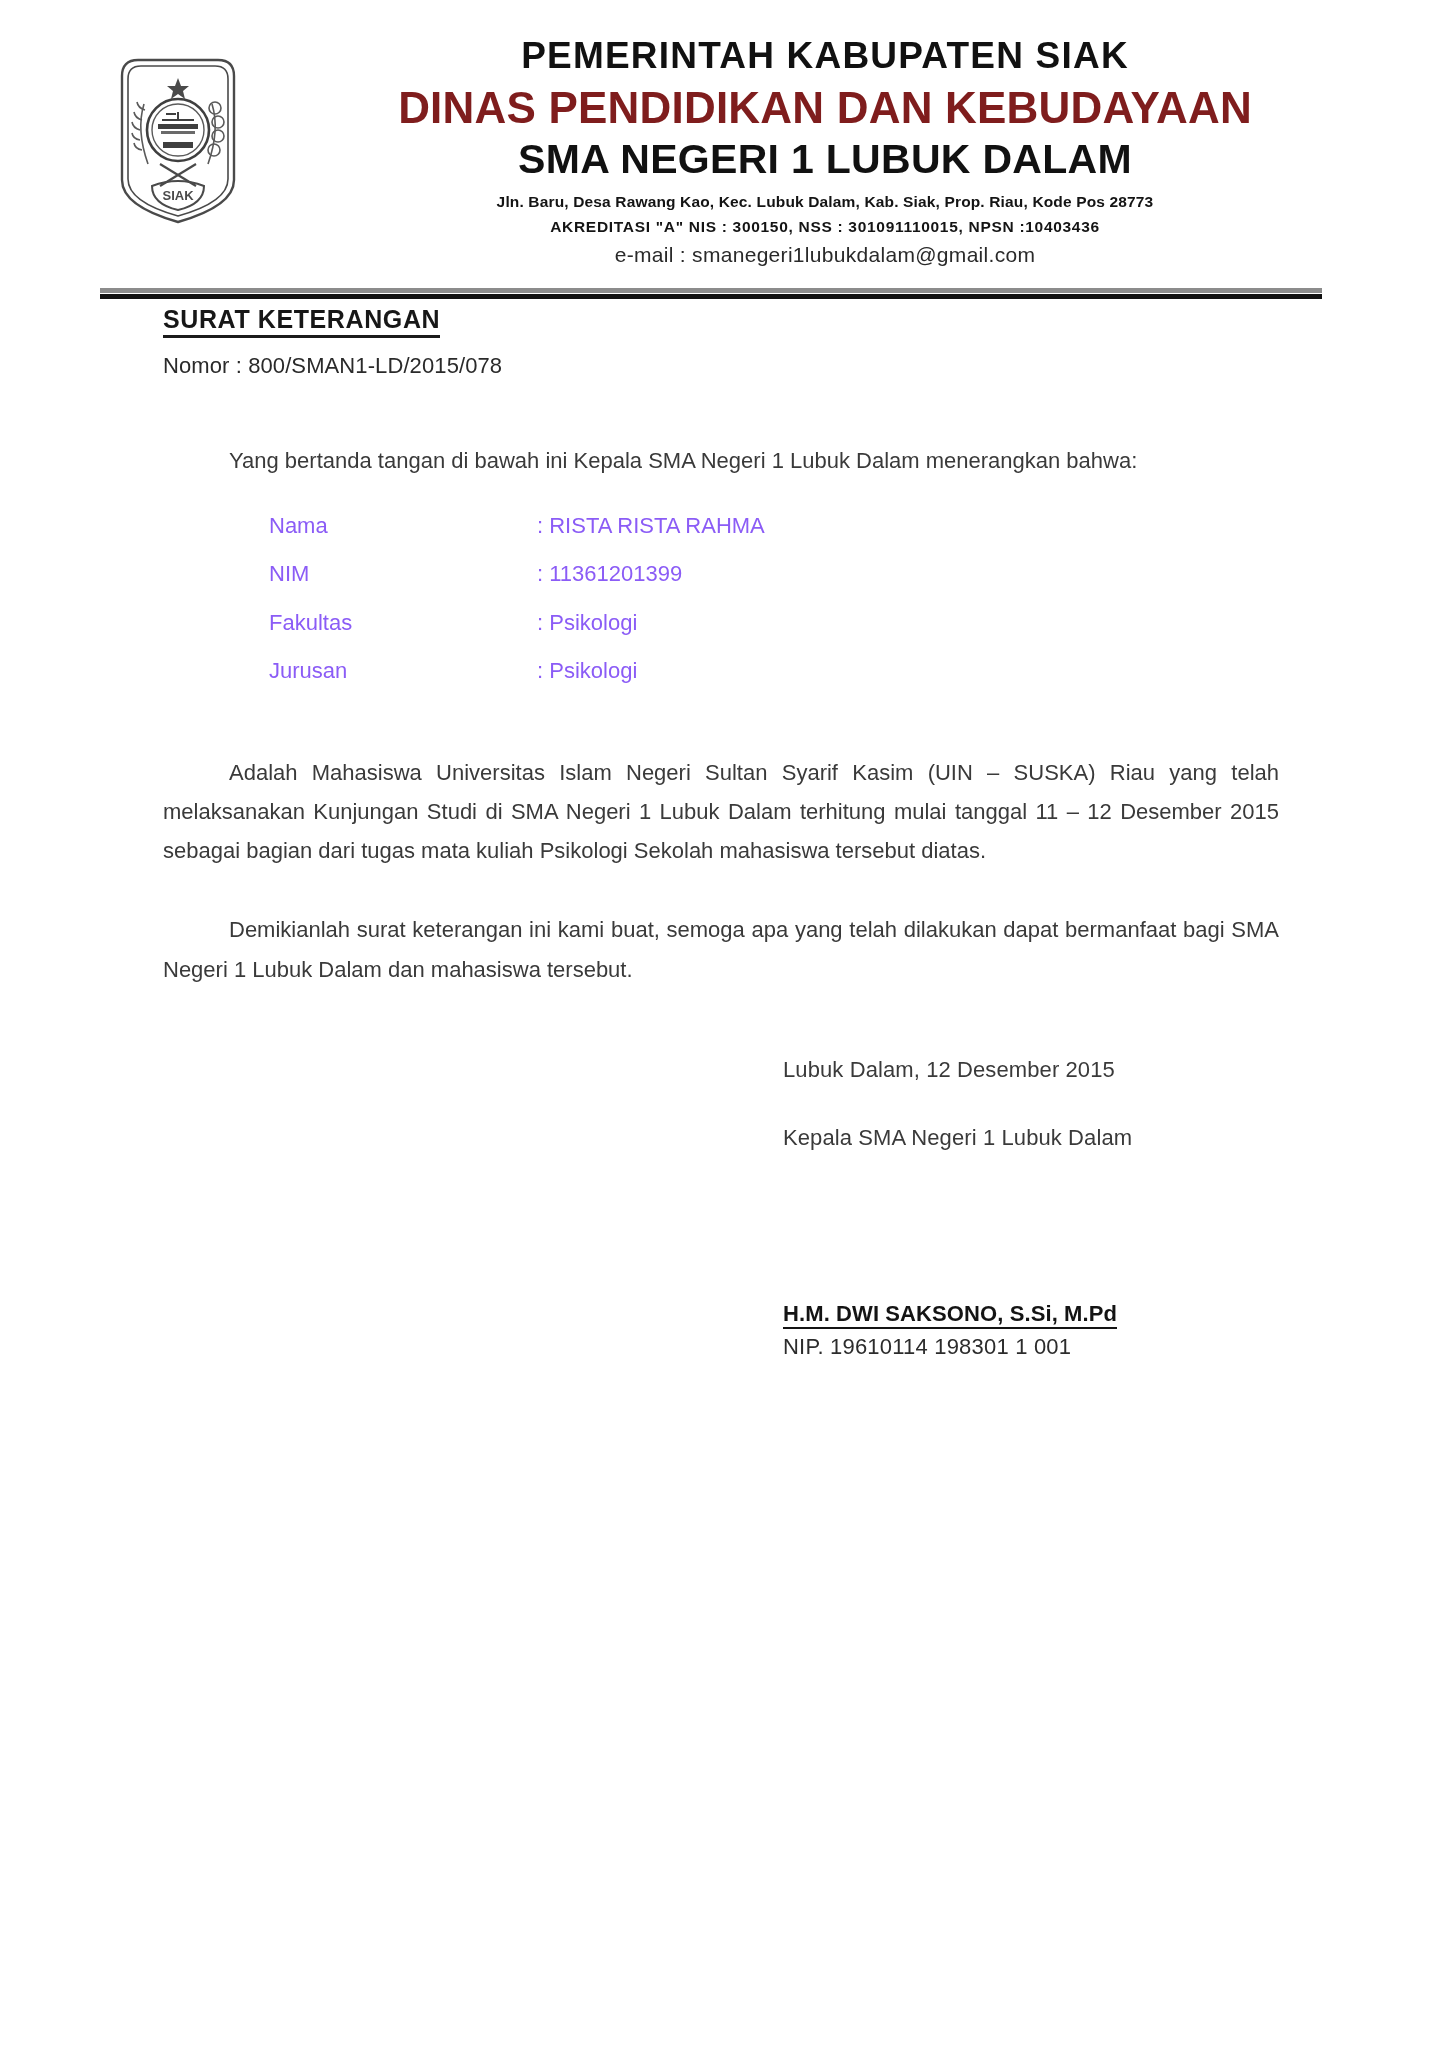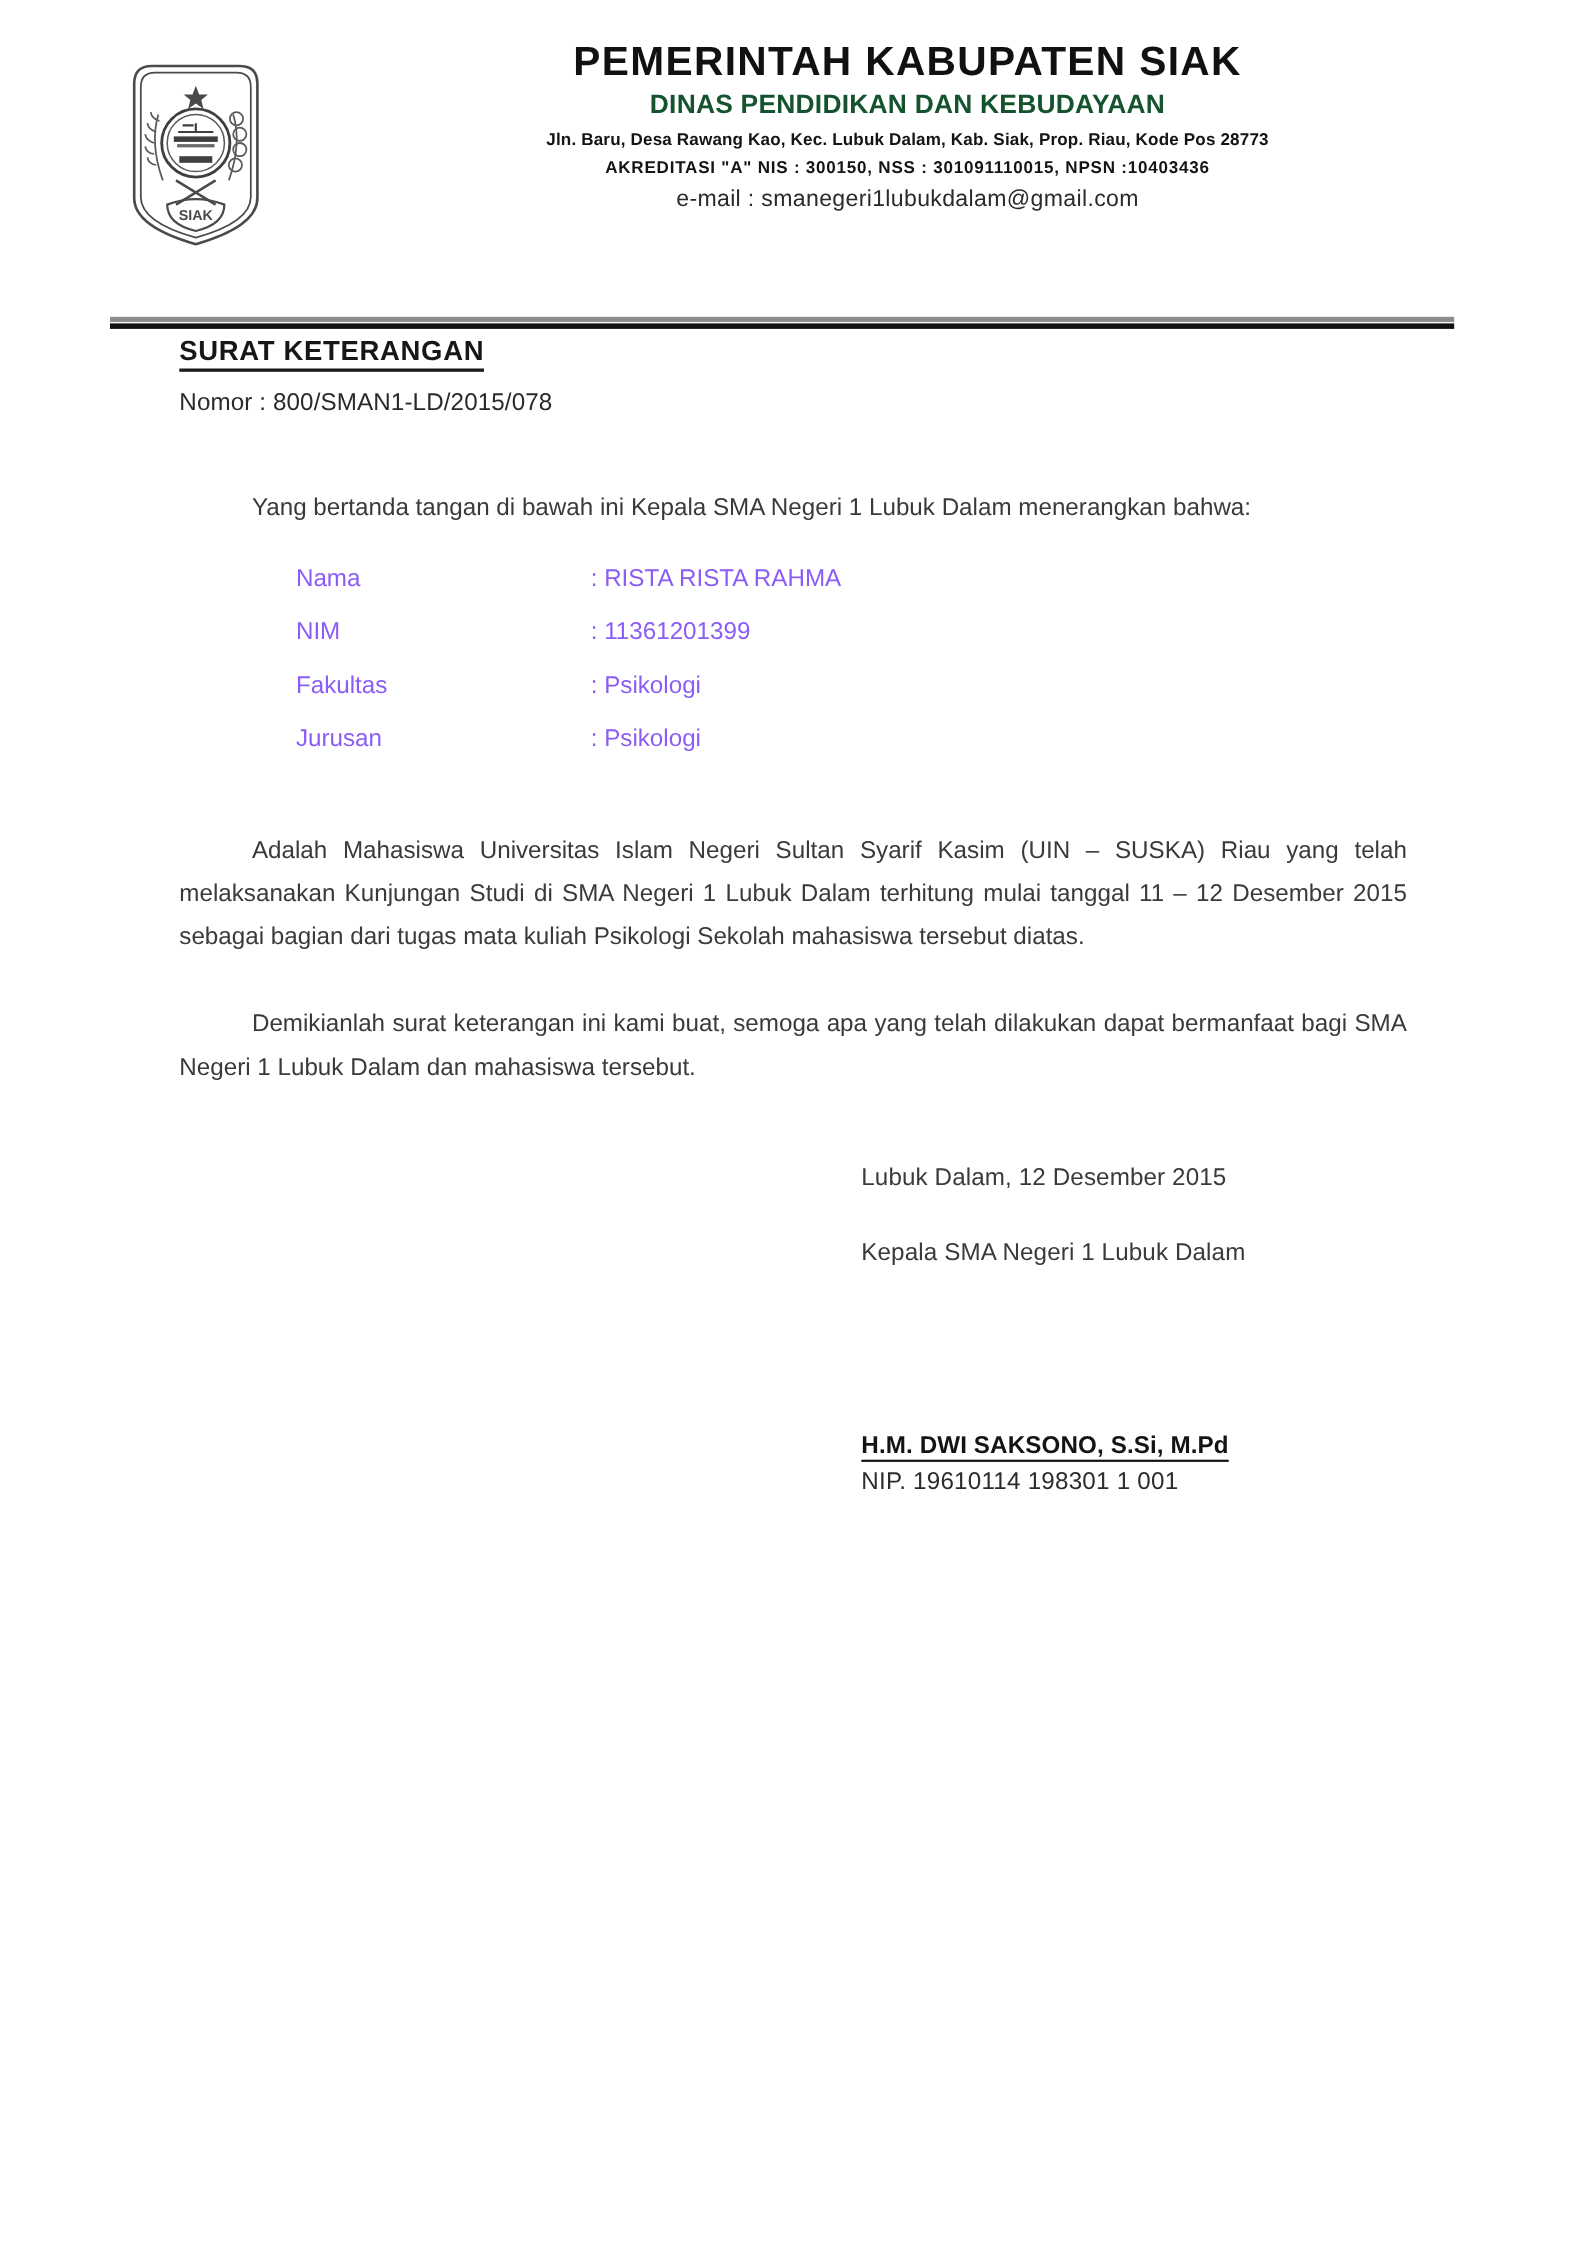--- a/index.html
+++ b/index.html
@@ -54,26 +54,26 @@
   .head-line1 {
     font-size: 37px;
     font-weight: bold;
     letter-spacing: 1.2px;
     line-height: 1.18;
     color: #111111;
     white-space: nowrap;
   }
 
   .head-line2 {
-    font-size: 24px;
+    font-size: 44px;
     font-weight: bold;
     letter-spacing: 0.2px;
     line-height: 1.2;
     margin-top: 4px;
-    color: #14532d;
+    color: #7f1d1d;
     white-space: nowrap;
   }
 
   .head-line3 {
     font-size: 41px;
     font-weight: bold;
     letter-spacing: 0.3px;
     line-height: 1.16;
     margin-top: 2px;
     color: #111111;
@@ -299,20 +299,21 @@
         </g>
 
         <path d="M44 140 Q70 130 96 140 Q96 158 70 164 Q44 158 44 140 Z" fill="none" stroke="#4a4a4a" stroke-width="2"></path>
         <text x="70" y="154" font-family="Liberation Sans, sans-serif" font-size="13" font-weight="bold" fill="#4a4a4a" text-anchor="middle">SIAK</text>
       </svg>
     </div>
 
     <div class="head-text">
       <div class="head-line1">PEMERINTAH  KABUPATEN  SIAK</div>
       <div class="head-line2">DINAS PENDIDIKAN DAN KEBUDAYAAN</div>
+      <div class="head-line3">SMA NEGERI 1 LUBUK DALAM</div>
       <div class="head-address">Jln. Baru, Desa Rawang Kao, Kec. Lubuk Dalam, Kab. Siak, Prop. Riau, Kode Pos 28773</div>
       <div class="head-akreditasi">AKREDITASI  "A"  NIS : 300150,  NSS : 301091110015,   NPSN :10403436</div>
       <div class="head-email">e-mail : smanegeri1lubukdalam@gmail.com</div>
     </div>
 
     <div class="head-rule">
       <div class="rule-thin"></div>
       <div class="rule-gap"></div>
       <div class="rule-thick"></div>
     </div>

